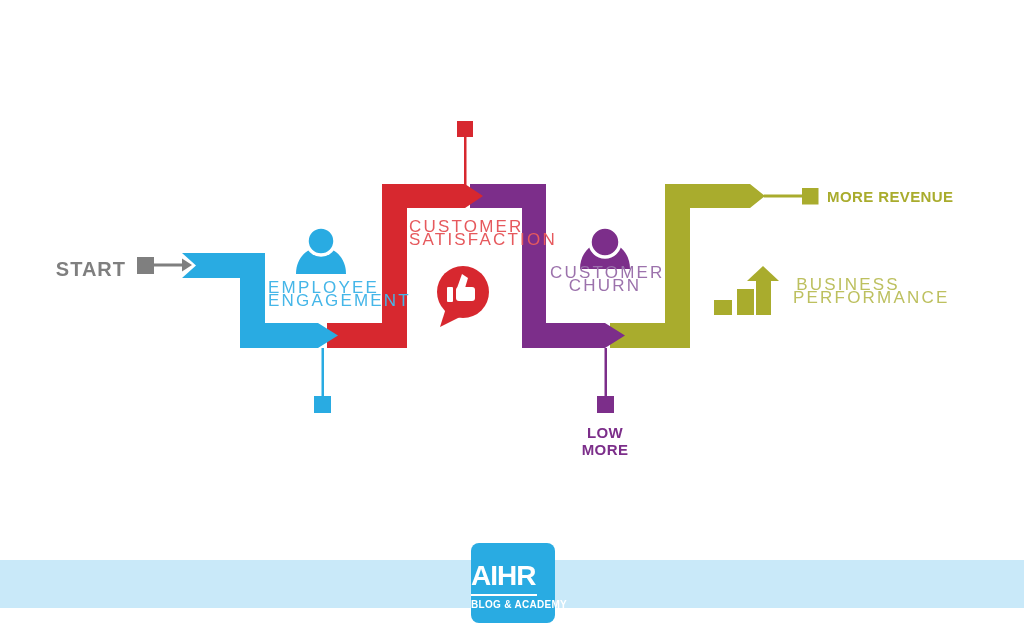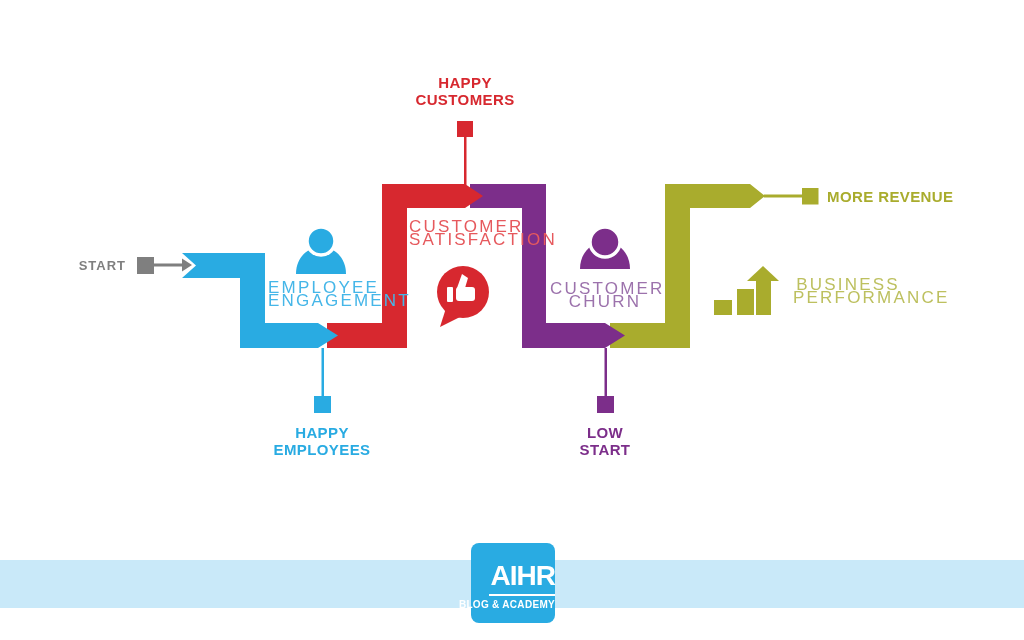--- a/index.html
+++ b/index.html
@@ -23,34 +23,34 @@
   .t-red-lt{color:var(--c-red-light,#e6595d);}
   .t-purple-lt{color:var(--c-purple-light,#9c72ac);}
   .t-olive-lt{color:var(--c-olive-light,#bdc05f);}
 
   .lbl{position:absolute;text-align:center;}
   .stage-label{font-size:17px;letter-spacing:2.2px;line-height:13px;font-weight:400;width:110px;}
   .milestone{font-size:15px;font-weight:700;letter-spacing:.4px;line-height:17px;width:110px;}
 
   .lbl-ee{left:268px;top:281px;}
   .lbl-cs{left:409px;top:220px;}
-  .lbl-cc{left:550px;top:282px;}
+  .lbl-cc{left:550px;top:266px;}
   .lbl-bp{left:793px;top:278px;text-align:center;}
 
   .ms-hc{left:410px;top:74px;}
   .ms-he{left:267px;top:424px;}
   .ms-lc{left:570px;top:424px;width:70px;}
   .ms-mr{left:827px;top:188px;width:200px;text-align:left;white-space:nowrap;}
-  .start-lbl{left:36px;top:258px;width:90px;text-align:right;font-size:13px;
+  .start-lbl{left:36px;top:258px;width:90px;text-align:right;font-size:20px;
              font-weight:700;letter-spacing:1px;}
 
   .band{position:absolute;left:0;top:560px;width:1024px;height:48px;
         background:var(--c-band-blue,#c9e9f9);}
   .logo{position:absolute;left:471px;top:543px;width:84px;height:80px;border-radius:8px;
-        background:var(--c-blue,#29abe2);display:flex;flex-direction:column;align-items:flex-end;
+        background:var(--c-blue,#29abe2);display:flex;flex-direction:column;align-items:flex-start;
         justify-content:center;z-index:2;}
   .logo-title{color:#fff;font-size:28px;font-weight:700;letter-spacing:-1px;line-height:28px;
               margin-top:6px;}
   .logo-rule{width:66px;height:2.5px;background:#fff;margin:4px 0 3px 0;}
   .logo-sub{color:#fff;font-size:10px;font-weight:700;letter-spacing:.3px;white-space:nowrap;}
 </style>
 </head>
 <body>
 
 <div id="canvas">
@@ -99,23 +99,21 @@
     <g>
       <rect class="f-olive" x="714" y="300" width="18" height="15"></rect>
       <rect class="f-olive" x="737" y="289" width="17" height="26"></rect>
       <rect class="f-olive" x="756" y="277" width="15" height="38"></rect>
       <polygon class="f-olive" points="747,281 779,281 763,266"></polygon>
     </g>
   </svg>
 
   <div class="lbl start-lbl t-gray">START</div>
 
-  <div class="lbl milestone ms-hc t-red">HAPPY CUSTOMERS</div>
-  <div class="lbl milestone ms-he t-blue">HAPPY EMPLOYEES</div>
-  <div class="lbl milestone ms-lc t-purple">LOW START</div>
+  <div class="lbl milestone ms-lc t-purple">LOW MORE</div>
   <div class="lbl milestone ms-mr t-olive">MORE REVENUE</div>
 
   <div class="lbl stage-label lbl-ee t-blue-lt">EMPLOYEE ENGAGEMENT</div>
   <div class="lbl stage-label lbl-cs t-red-lt">CUSTOMER SATISFACTION</div>
   <div class="lbl stage-label lbl-cc t-purple-lt">CUSTOMER CHURN</div>
   <div class="lbl stage-label lbl-bp t-olive-lt">BUSINESS PERFORMANCE</div>
 
   <div class="band"></div>
   <div class="logo">
     <div class="logo-title">AIHR</div>

